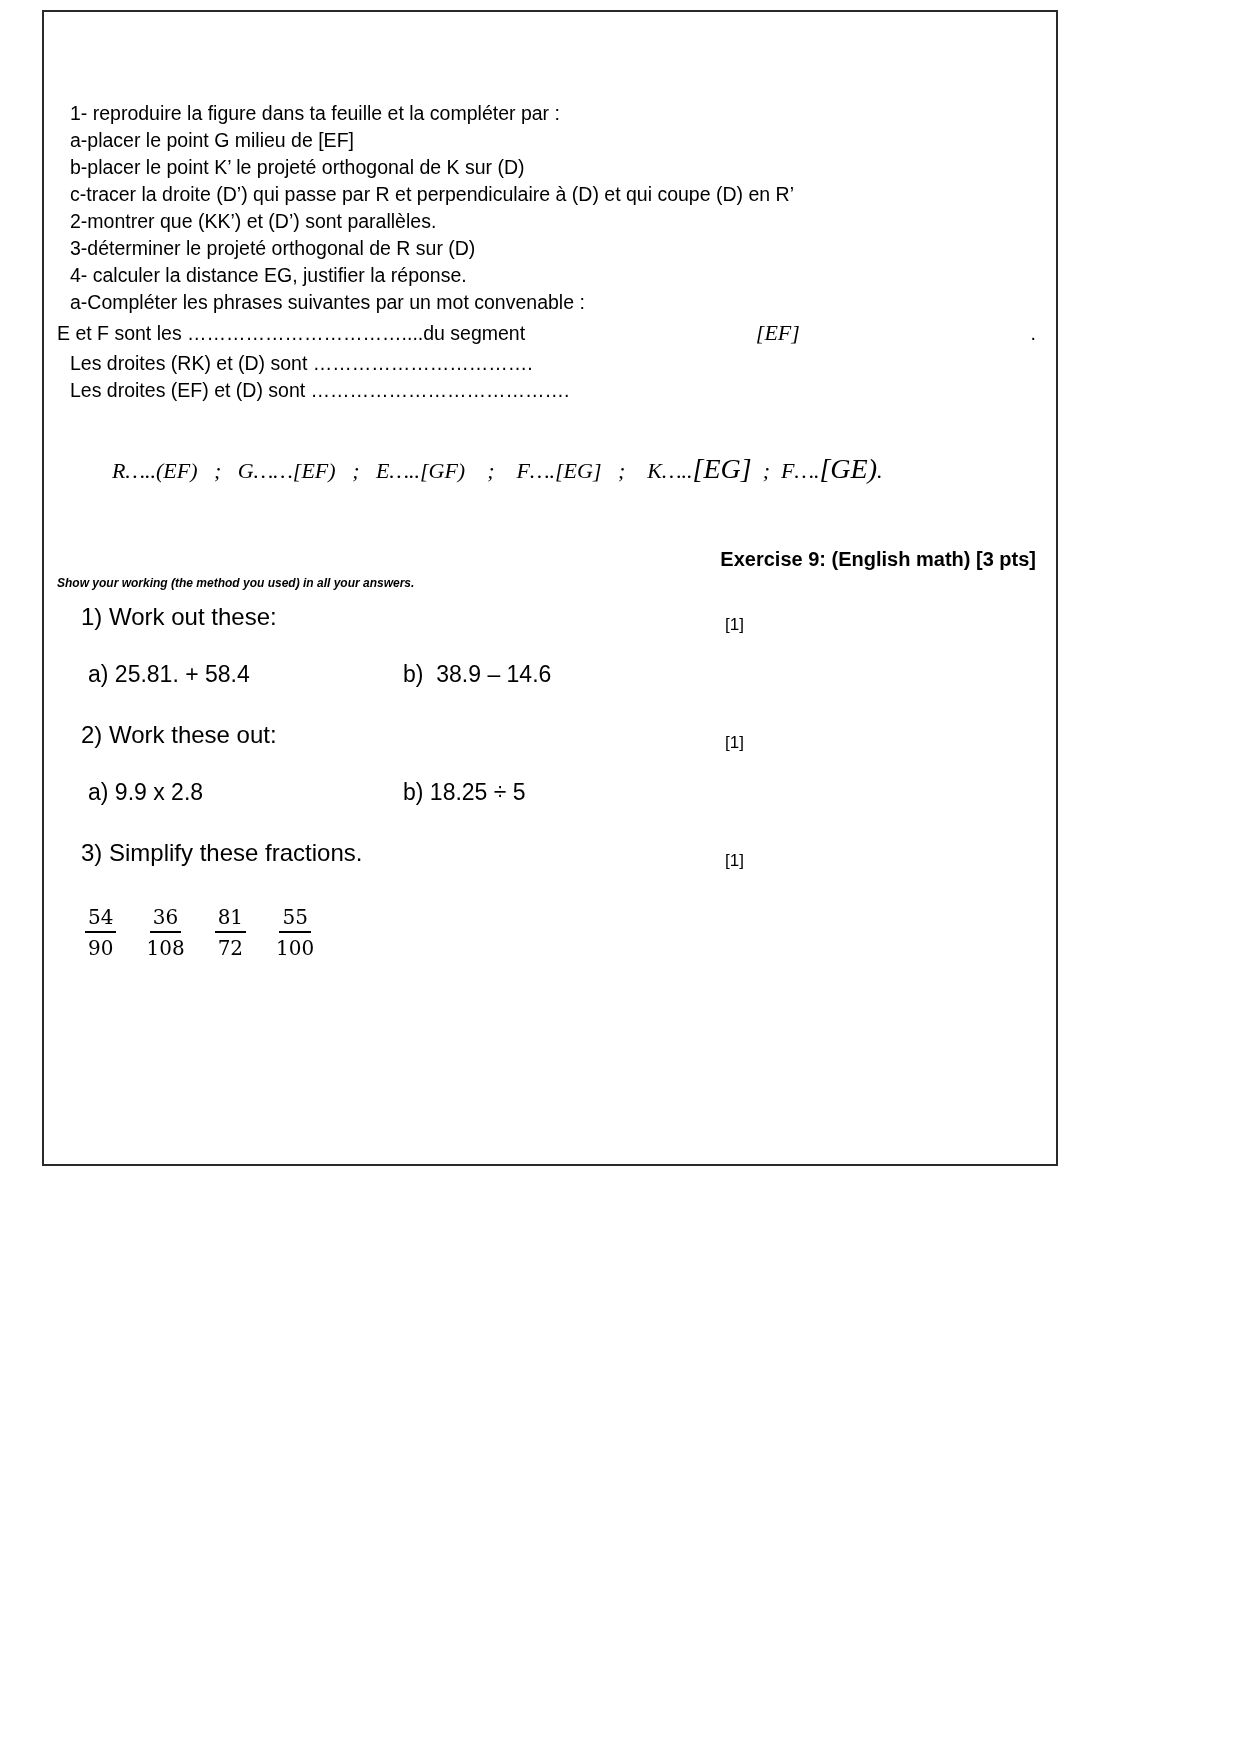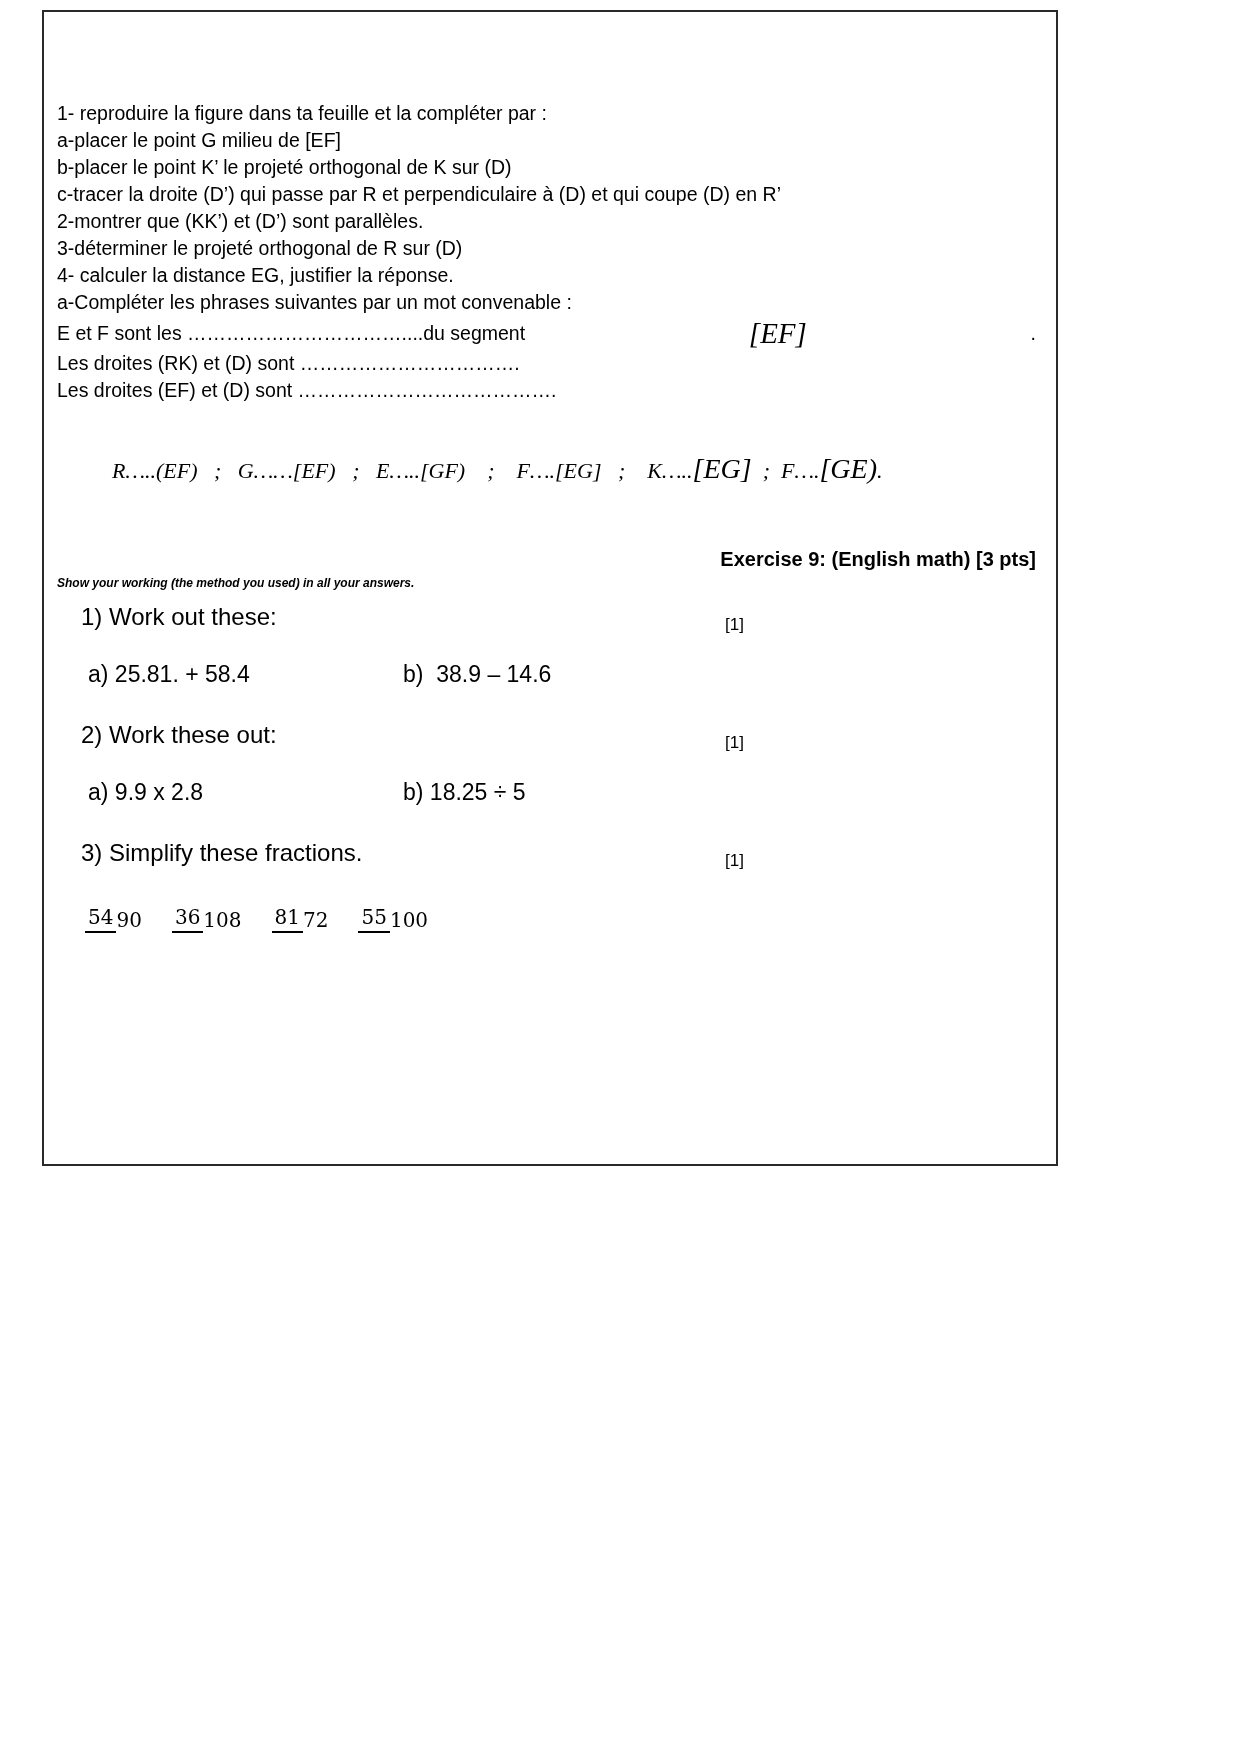--- a/index.html
+++ b/index.html
@@ -25,33 +25,34 @@
     background: #ffffff;
     overflow: hidden;
   }
   .content {
     padding: 88px 20px 0 13px;
   }
   .fr-line {
     font-size: 19.5px;
     line-height: 27px;
     white-space: pre-wrap;
+    margin-left: 13px;
   }
   .fill-line {
     font-size: 19.5px;
     line-height: 34px;
     white-space: pre-wrap;
     display: flex;
     align-items: center;
     justify-content: space-between;
   }
   .math {
     font-family: "Liberation Serif", serif;
     font-style: italic;
-    font-size: 29px;
+    font-size: 22px;
     line-height: 30px;
   }
   .sym-intro .symbols {
     font-family: "DejaVu Serif", serif;
     font-style: italic;
     font-size: 20px;
     padding: 0 6px 0 14px;
   }
   .sym-line {
     font-family: "Liberation Serif", serif;
@@ -106,21 +107,21 @@
   .spacer-q { height: 22px; }
   .fractions-row {
     display: flex;
     align-items: flex-start;
     gap: 30px;
     padding-left: 28px;
     margin-top: 34px;
   }
   .fraction {
     display: inline-flex;
-    flex-direction: row;
+    flex-direction: column;
     align-items: center;
     font-family: "DejaVu Serif", serif;
     font-size: 20px;
     line-height: 26px;
   }
   .fraction .num {
     border-bottom: 2px solid #000;
     padding: 0 3px 1px 3px;
   }
   .fraction .den {

